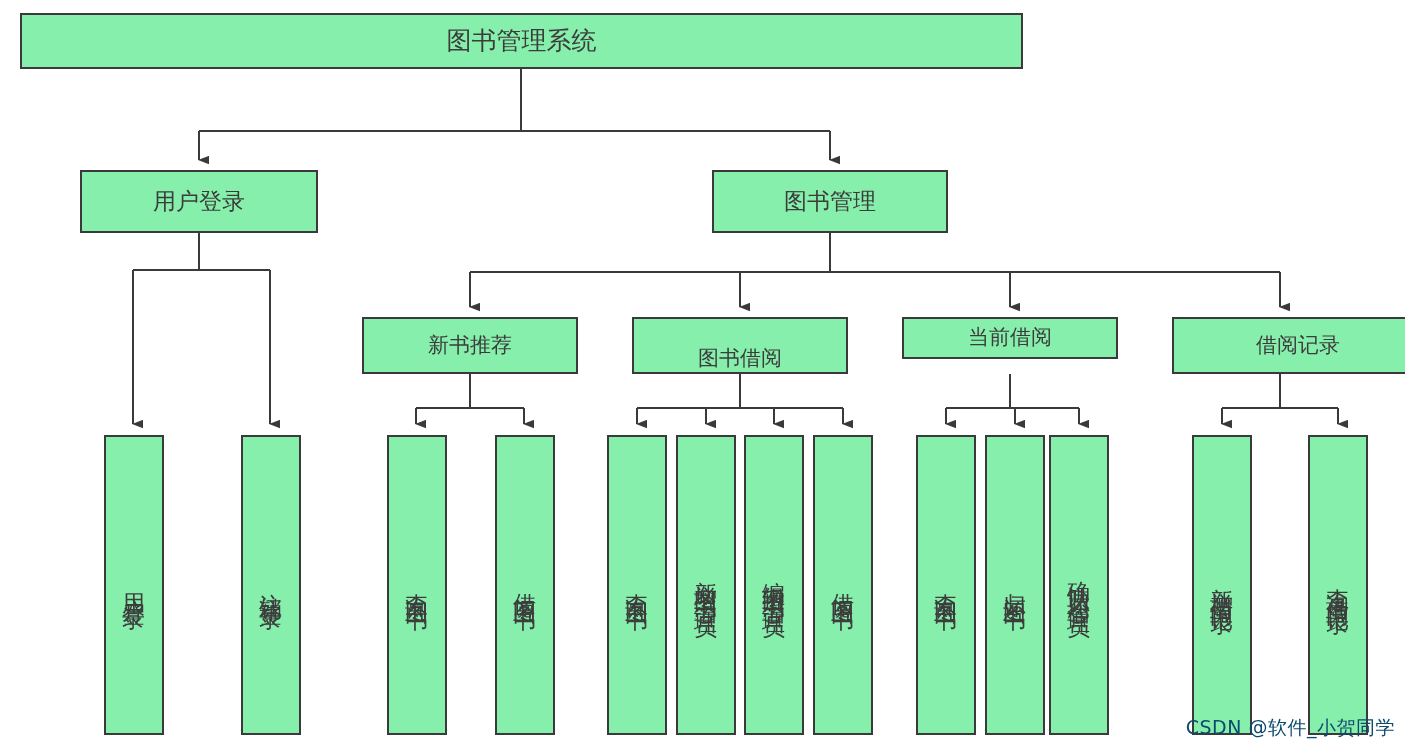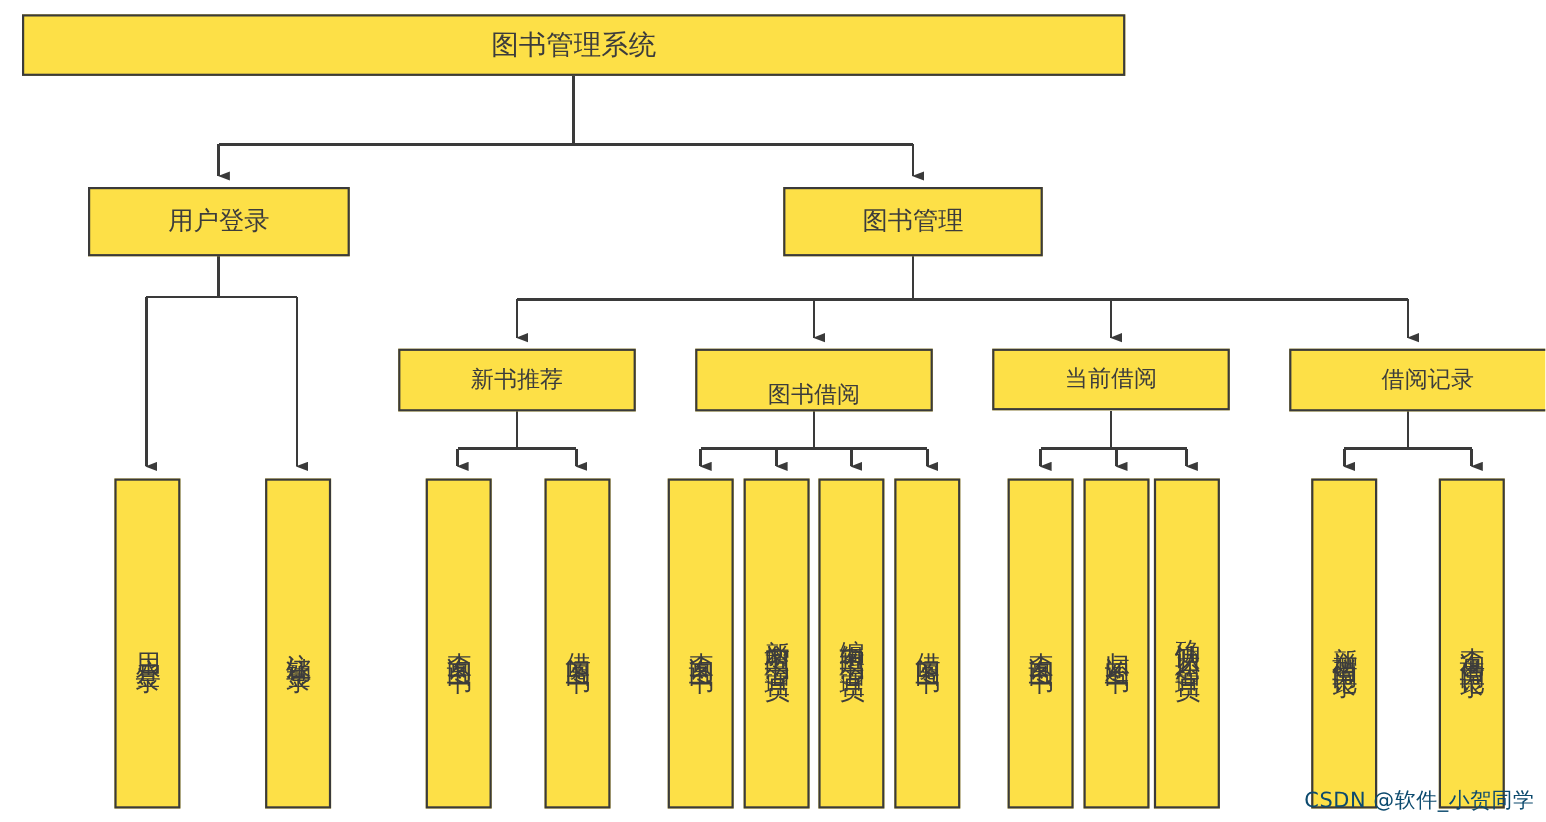--- a/index.html
+++ b/index.html
@@ -23,21 +23,21 @@
     position: absolute;
     left: 0;
     top: 0;
     width: 1405px;
     height: 747px;
     pointer-events: none;
   }
   .node {
     position: absolute;
     box-sizing: border-box;
-    background: #fde047;
+    background: #86efac;
     border: 2px solid #3a3a3a;
     display: flex;
     align-items: center;
     justify-content: center;
     text-align: center;
     color: #3c3c3c;
     line-height: 1.22;
   }
   .node .node-label {
     display: block;
@@ -136,21 +136,21 @@
   <div class="node node-l1" style="left:712px; top:170px; width:236px; height:63px;">
     <span class="node-label">图书管理</span>
   </div>
 
   <div class="node node-l2" style="left:362px; top:317px; width:216px; height:57px;">
     <span class="node-label">新书推荐</span>
   </div>
   <div class="node node-l2" style="left:632px; top:317px; width:216px; height:57px;align-items:flex-end;">
     <span class="node-label">图书借阅</span>
   </div>
-  <div class="node node-l2" style="left:902px; top:317px; width:216px; height:56px;">
+  <div class="node node-l2" style="left:902px; top:317px; width:216px; height:42px;">
     <span class="node-label">当前借阅</span>
   </div>
   <div class="node node-l2" style="left:1172px; top:317px; width:252px; height:57px;">
     <span class="node-label">借阅记录</span>
   </div>
 
   <div class="node node-leaf" style="left:104px; top:435px; width:60px; height:300px;">
     <span class="node-label">用户登录</span>
   </div>
   <div class="node node-leaf" style="left:241px; top:435px; width:60px; height:300px;">

